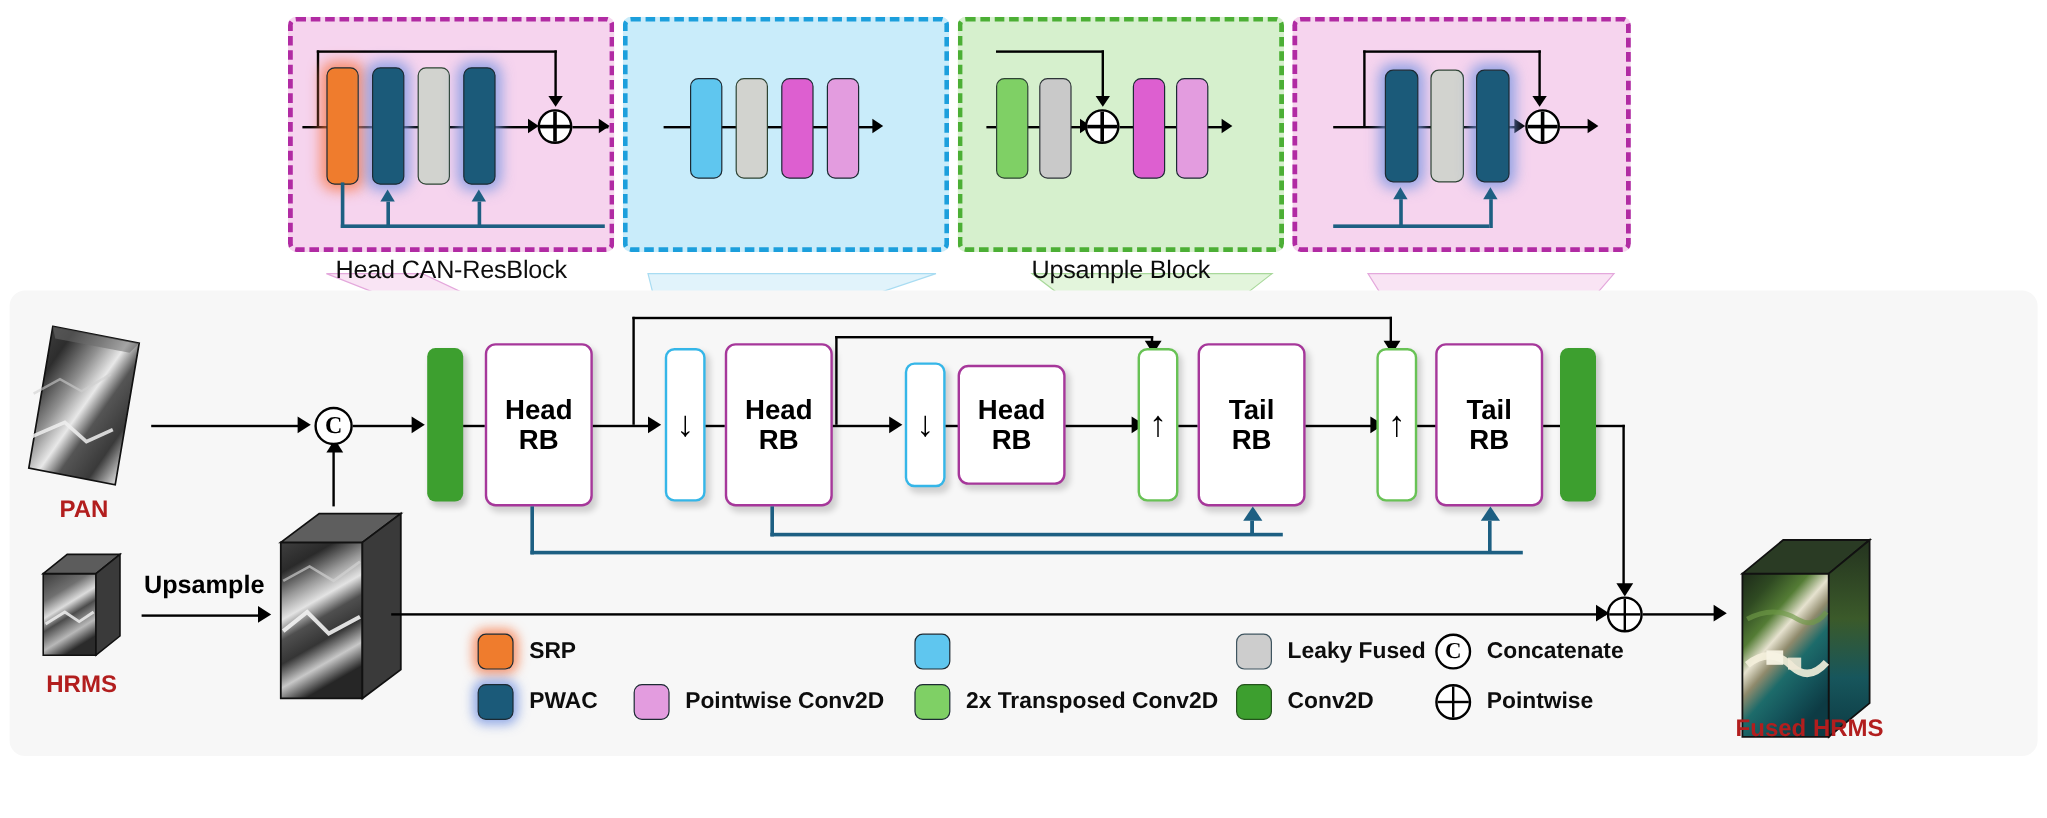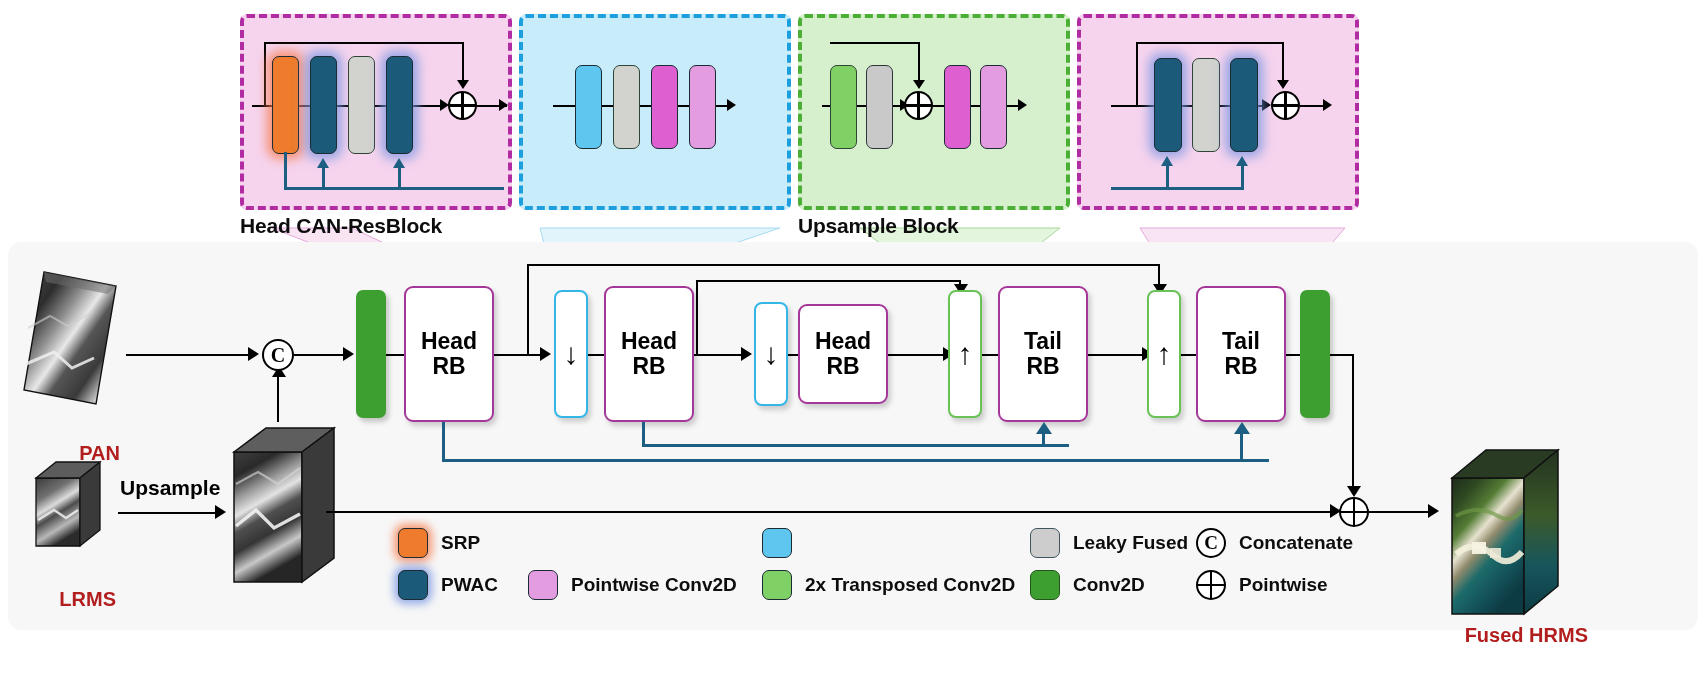--- a/index.html
+++ b/index.html
@@ -19,22 +19,23 @@
   
   .panel {
     position: absolute;
     border-style: dashed;
     border-width: 4px;
     border-radius: 7px;
     box-sizing: border-box;
   }
   .panel-label {
     position: absolute;
+    text-align: center;
     font-size: 21px;
-    font-weight: bold;
+    font-weight: normal;
     color: #0d0d0d;
     white-space: nowrap;
     letter-spacing: -0.2px;
   }
   
   .mb {
     position: absolute;
     border-radius: 7px;
     border: 1.4px solid #1c2a33;
     box-sizing: border-box;
@@ -110,22 +111,22 @@
   .sbox.up   { border: 2.6px solid #68c255; }
   .convbar {
     position: absolute;
     background: #3d9f2f;
     border-radius: 7px;
     box-shadow: 3px 4px 5px rgba(0,0,0,0.2);
   }
 
   
   .iolabel {
-    position: absolute; text-align:right; white-space: nowrap;
-    font-size: 20px; font-weight: bold; color: #b21e1e; margin-top: 28px;
+    position: absolute; text-align:center; white-space: nowrap;
+    font-size: 20px; font-weight: bold; color: #b21e1e;
   }
 
   
   #legend {
     position: absolute;
     left: 398px; top: 528px;
     width: 960px; height: 96px;
   }
   .lg-item { position: absolute; display: flex; align-items: center; }
   .lg-swatch {
@@ -281,21 +282,21 @@
           <stop offset="62%" stop-color="#4c4c4c"></stop>
           <stop offset="82%" stop-color="#b8b8b8"></stop>
           <stop offset="100%" stop-color="#2b2b2b"></stop>
         </linearGradient>
       </defs>
       <polygon points="8,24 52,24 52,92 8,92" fill="url(#lrmsGrad)" stroke="#111" stroke-width="1.3"></polygon>
       <polygon points="8,24 28,8 72,8 52,24" fill="#5c5c5c" stroke="#111" stroke-width="1.3"></polygon>
       <polygon points="52,24 72,8 72,76 52,92" fill="#3a3a3a" stroke="#111" stroke-width="1.3"></polygon>
       <path d="M10,66 L26,56 L38,64 L50,56" stroke="#efefef" stroke-width="2.4" fill="none" opacity="0.85"></path>
     </svg>
-    <div class="iolabel" style="left:12px;top:318px;width:96px;">LRMS</div>
+    <div class="iolabel" style="left:12px;top:318px;width:96px;">HRMS</div>
 
     <div class="upsample-label" style="left:112px;top:234px;">Upsample</div>
     <div class="wireH" style="left:110px;top:270px;width:100px;"></div>
     <div class="arrowR" style="left:207px;top:263px;"></div>
 
     <svg class="abs" style="left:218px;top:180px;width:118px;height:168px;" viewBox="0 0 118 168">
       <defs>
         <linearGradient id="upGrad" x1="0" y1="0" x2="0.3" y2="1">
           <stop offset="0%" stop-color="#3f3f3f"></stop>
           <stop offset="18%" stop-color="#2a2a2a"></stop>

